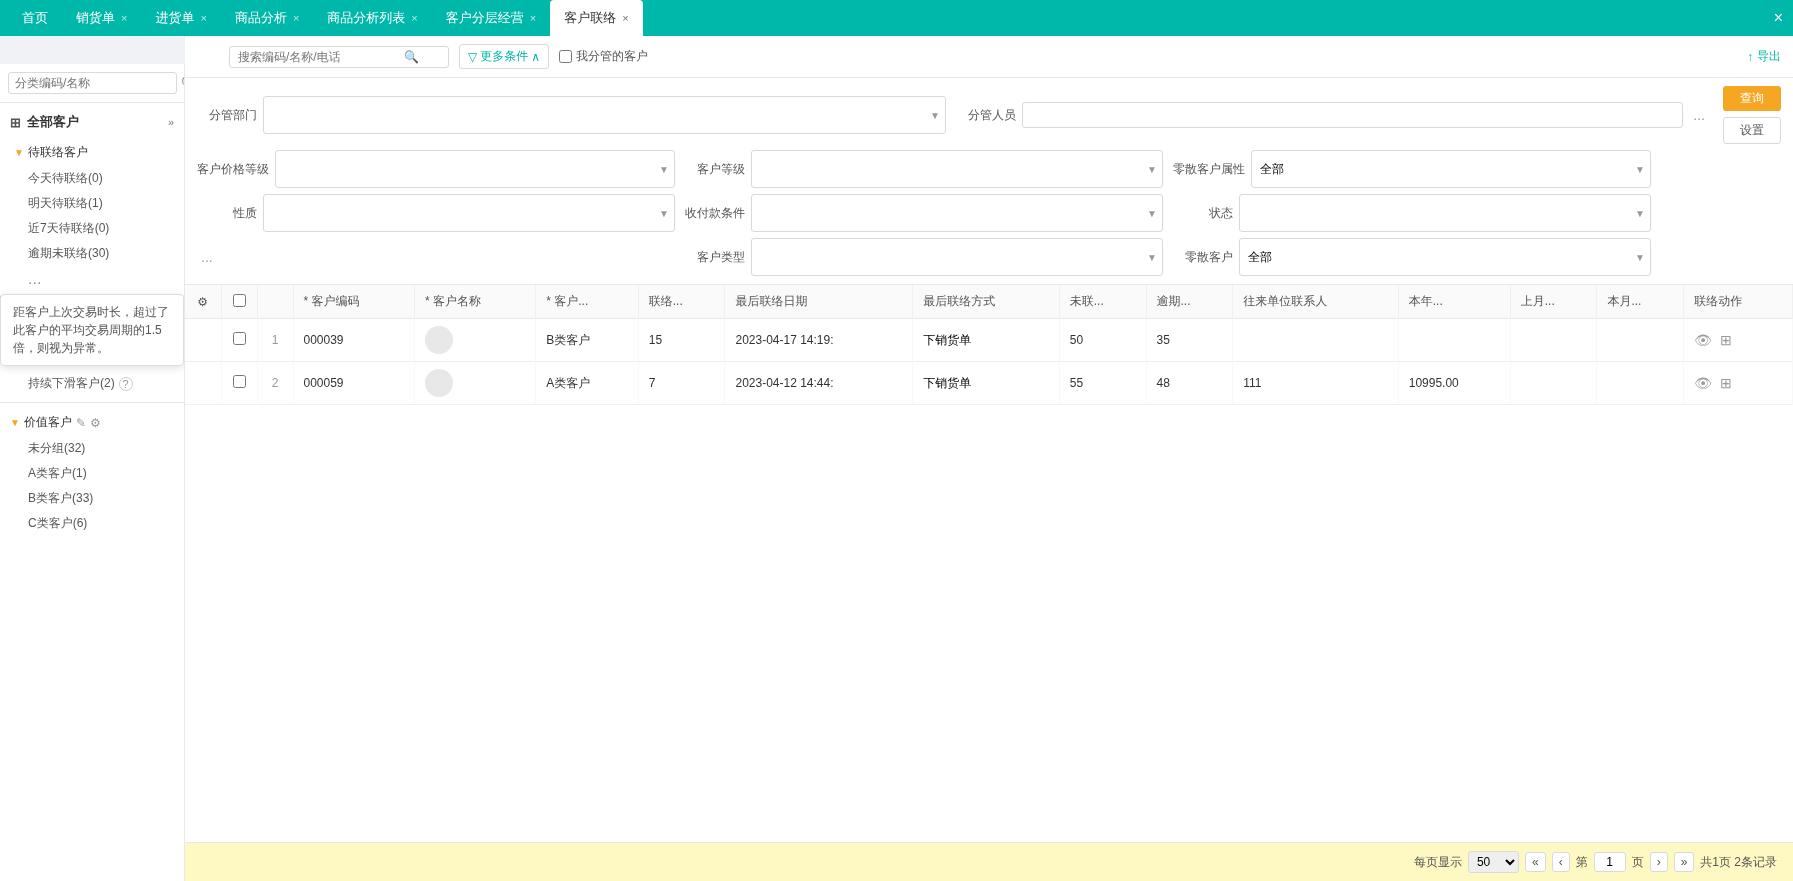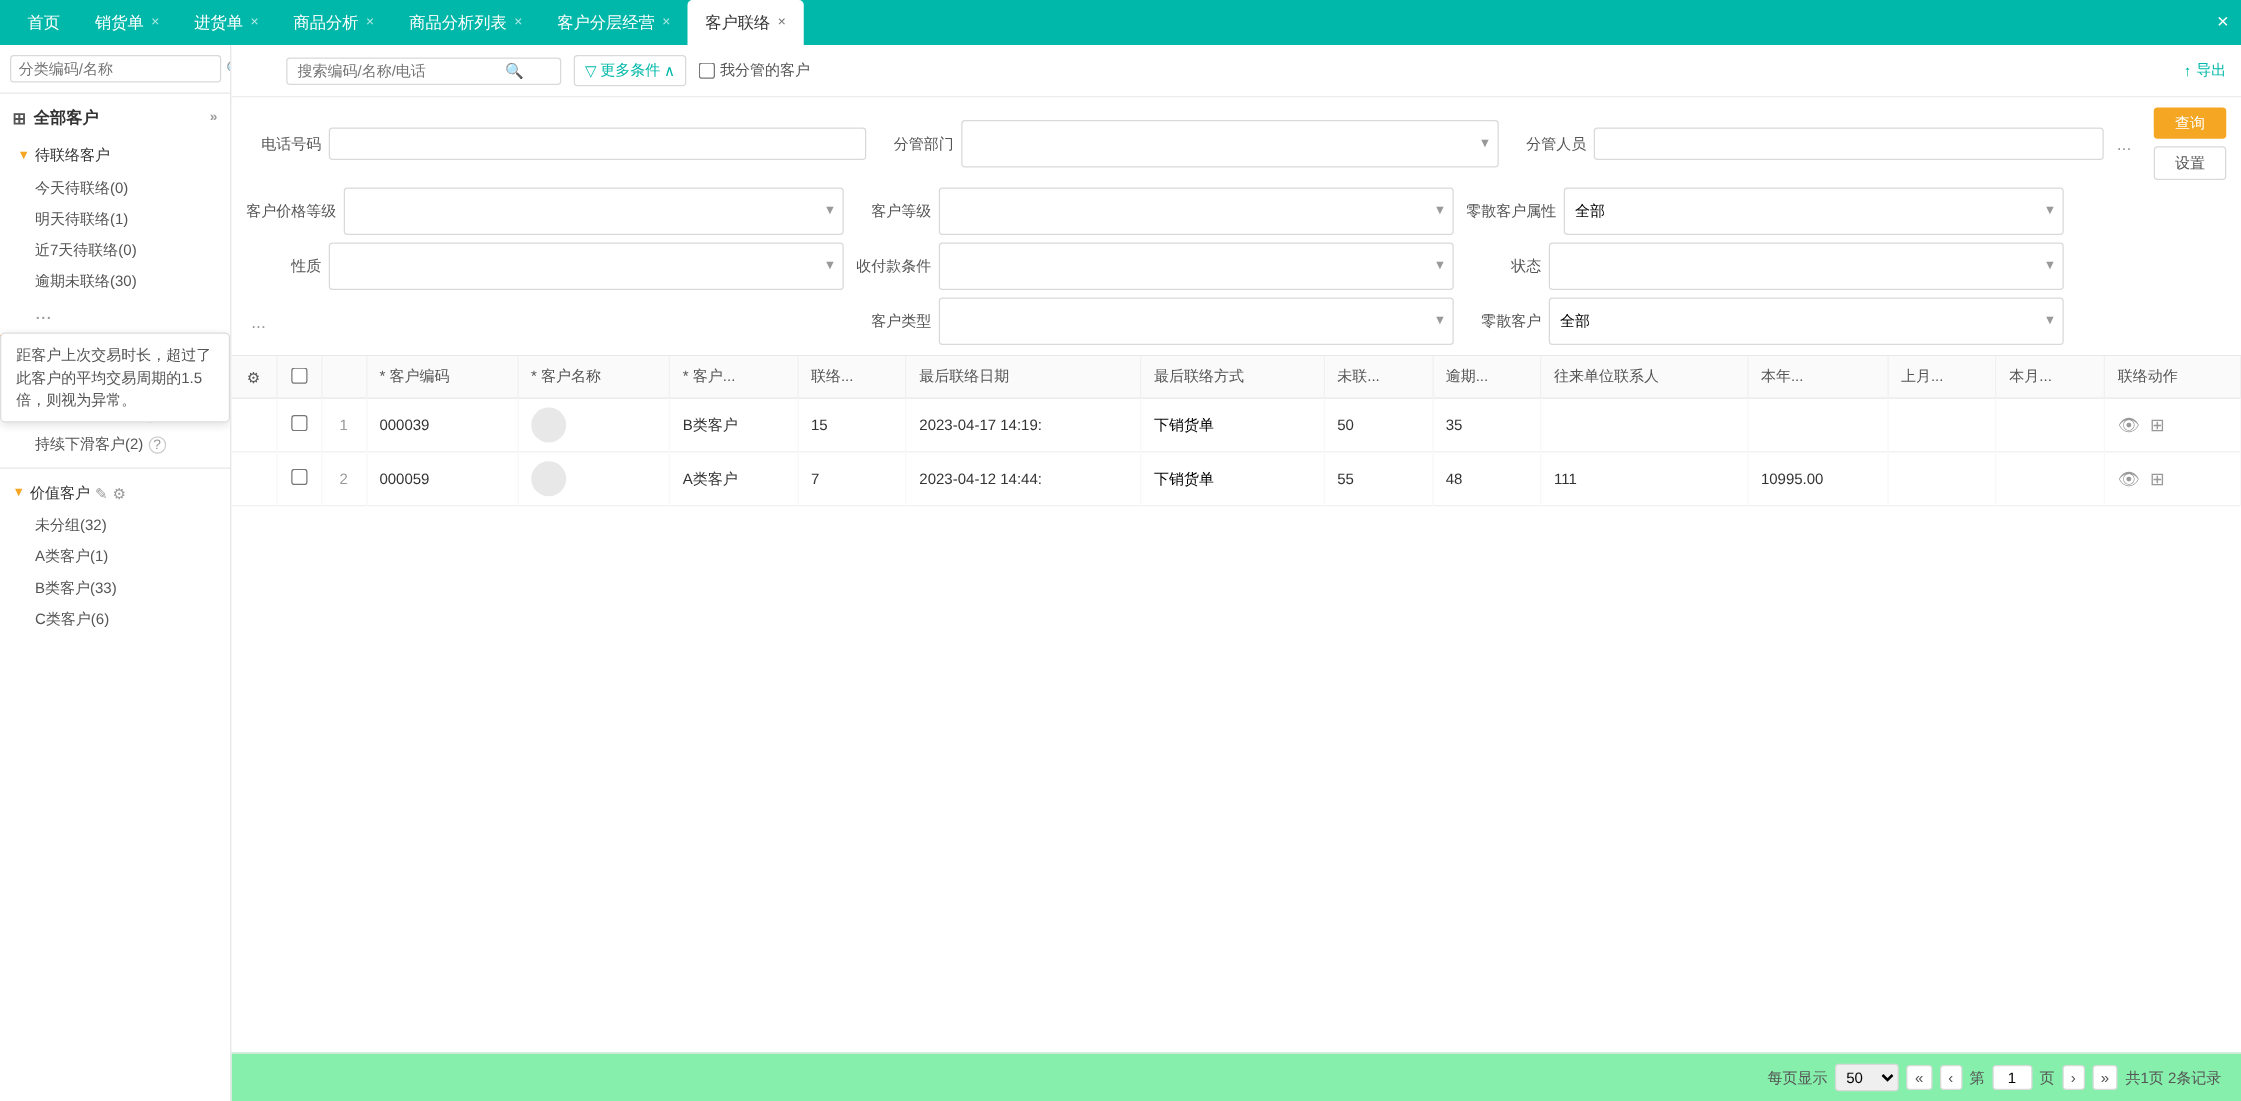--- a/index.html
+++ b/index.html
@@ -20,21 +20,21 @@
       position: absolute; right: 10px; top: 50%; transform: translateY(-50%);
       color: #fff; font-size: 16px; cursor: pointer;
     }
 
     
     .main-layout { display: flex; height: calc(100vh - 36px); }
 
     
     .sidebar {
       width: 185px; background: #fff; border-right: 1px solid #e8e8e8;
-      display: flex; flex-direction: column; overflow: hidden; flex-shrink: 0;
+      display: flex; flex-direction: column; overflow: hidden; flex-shrink: 0; margin-top: 28px;
     }
     .sidebar-search {
       display: flex; align-items: center; padding: 8px; border-bottom: 1px solid #e8e8e8; gap: 4px;
     }
     .sidebar-search input {
       flex: 1; border: 1px solid #d9d9d9; border-radius: 3px; padding: 3px 6px; font-size: 12px; outline: none;
     }
     .sidebar-search .search-icon { color: #999; cursor: pointer; }
     .sidebar-body { flex: 1; overflow-y: auto; padding: 4px 0; }
     .sidebar-header {
@@ -146,21 +146,21 @@
     .action-icons { display: flex; gap: 8px; }
     .action-icon { color: #999; cursor: pointer; font-size: 14px; }
     .customer-avatar { 
       width: 28px; height: 28px; border-radius: 50%; background: #e8e8e8;
       display: inline-block; vertical-align: middle;
     }
 
     
     .pagination {
       display: flex; align-items: center; justify-content: flex-end; padding: 8px 16px;
-      background: #86efac; border-top: 1px solid #e8e8e8; gap: 6px; font-size: 12px;
+      background: #fef9c3; border-top: 1px solid #e8e8e8; gap: 6px; font-size: 12px;
     }
     .pagination-label { color: #555; }
     .pagination-select {
       border: 1px solid #d9d9d9; border-radius: 3px; padding: 2px 4px; font-size: 12px; outline: none;
     }
     .pagination-btn {
       border: 1px solid #d9d9d9; border-radius: 3px; background: #fff; cursor: pointer;
       padding: 2px 6px; font-size: 12px; color: #555;
     }
     .pagination-page-input {
@@ -314,24 +314,20 @@
       </div>
       <div class="export-btn">
         <span>↑</span>
         <span>导出</span>
       </div>
     </div>
 
     <div class="filter-grid">
 
       <div class="filter-row">
-        <div class="filter-field">
-          <label>电话号码</label>
-          <input class="field-input" type="text" style="">
-        </div>
         <div class="filter-field">
           <label>分管部门</label>
           <div class="select-wrap">
             <select class="field-select"></select>
             <span class="select-arrow">▼</span>
           </div>
         </div>
         <div class="filter-field">
           <label>分管人员</label>
           <input class="field-input" type="text" style="">

